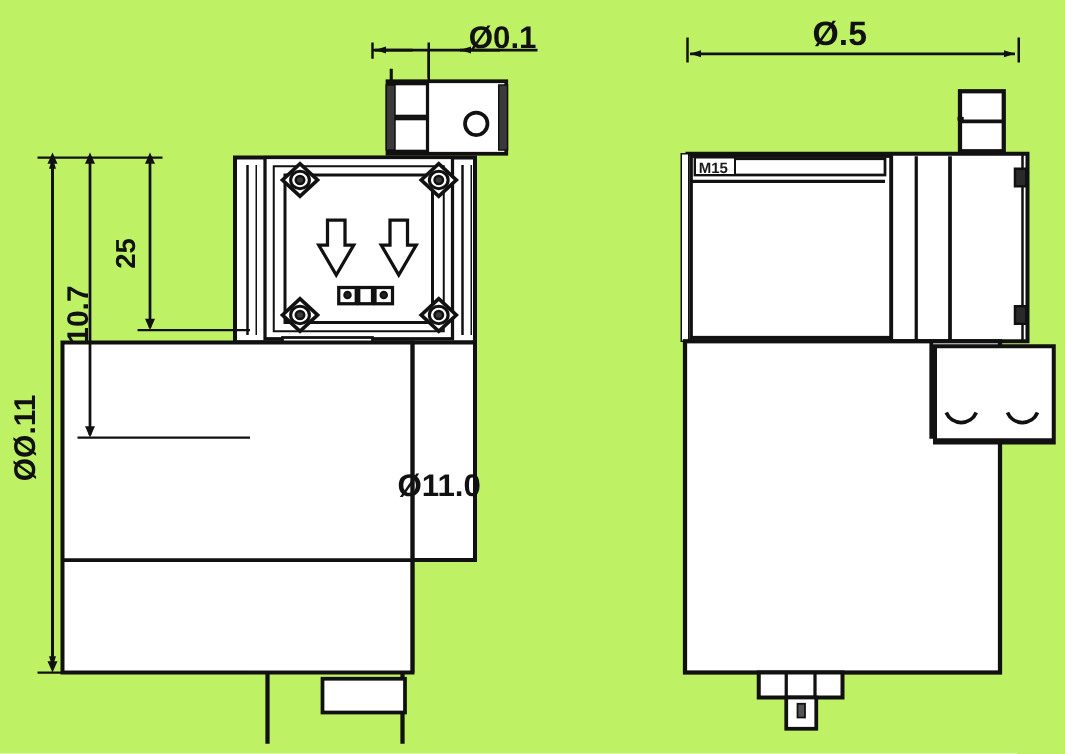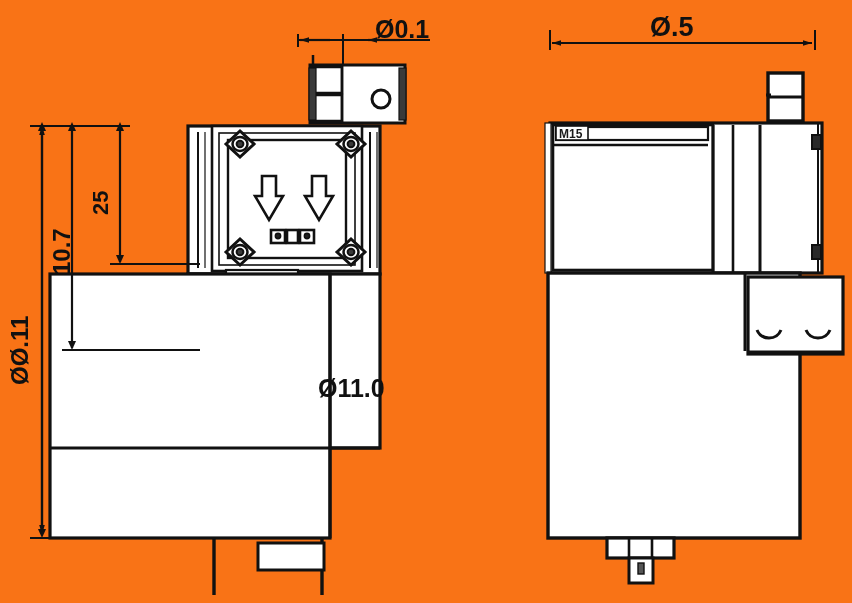--- a/index.html
+++ b/index.html
@@ -8,21 +8,21 @@
     padding: 0;
     background: #ffffff;
   }
   body {
     font-family: "Liberation Sans", sans-serif;
   }
   #sheet {
     position: relative;
     width: 852px;
     height: 603px;
-    background: #f97316;
+    background: #bef264;
     overflow: hidden;
   }
   #sheet svg {
     display: block;
     width: 852px;
     height: 603px;
   }
   .dim-text {
     font-family: "Liberation Sans", sans-serif;
     font-weight: 700;

